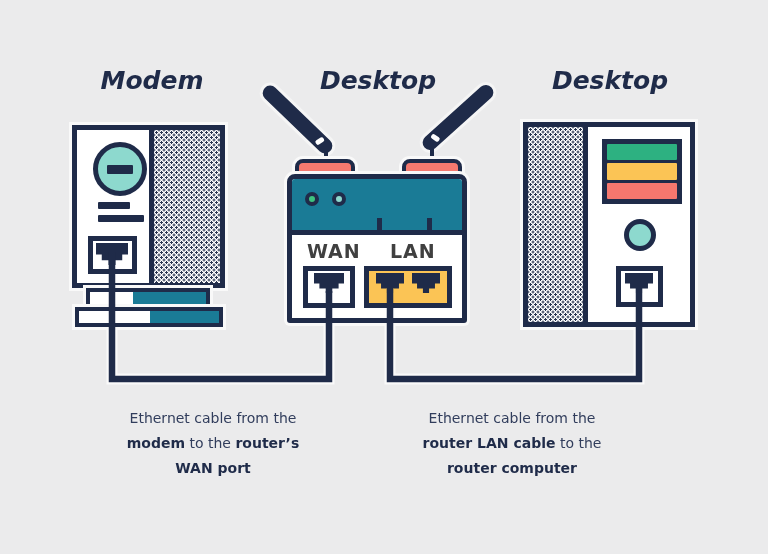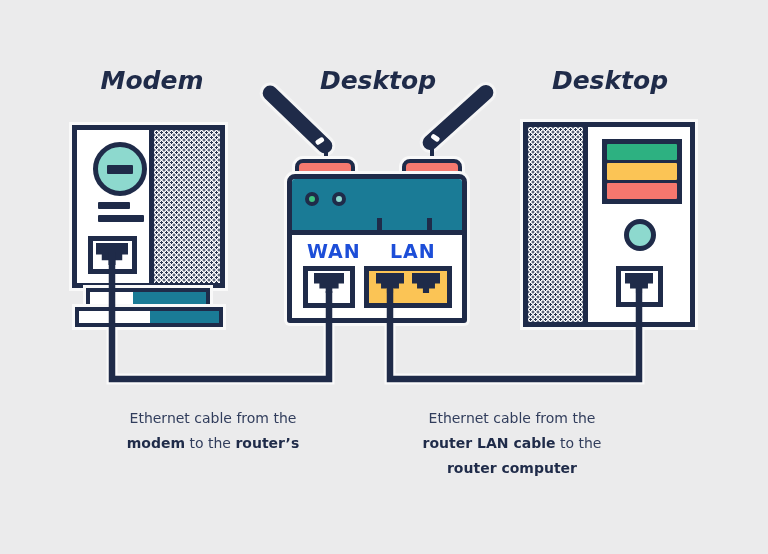--- a/index.html
+++ b/index.html
@@ -93,21 +93,21 @@
     position: absolute; left: 0; top: 0; width: 170px; height: 56px;
     background: #1a7b96; border-bottom: 5px solid #1f2b49; border-radius: 3px 3px 0 0;
   }
   .led { position: absolute; top: 13px; width: 14px; height: 14px; border: 4px solid #1f2b49; border-radius: 50%; }
   .led-green { left: 13px; background: #3ec47f; }
   .led-teal  { left: 40px; background: #8dd9ce; }
   .tick { position: absolute; width: 5px; height: 12px; background: #1f2b49; bottom: 0; }
   .tick1 { left: 85px; }
   .tick2 { left: 135px; }
   .port-label {
-    position: absolute; top: 61px; font-size: 19px; font-weight: bold; color: #1d4ed8; letter-spacing: 1px;
+    position: absolute; top: 61px; font-size: 19px; font-weight: bold; color: #404040; letter-spacing: 1px;
   }
   .wan-label { left: 15px; }
   .lan-label { left: 98px; }
   .wan-port { left: 11px; top: 87px; width: 52px; height: 42px; }
   .wan-port .jack { left: 6px; top: 2px; width: 30px; height: 20px; }
   .lan-box {
     position: absolute; left: 72px; top: 87px; width: 88px; height: 42px;
     background: #fbc455; border: 5px solid #1f2b49;
   }
   .lan-box .jack1 { left: 7px;  top: 2px; width: 28px; height: 20px; }
@@ -223,20 +223,21 @@
   <svg class="cables" viewBox="0 0 768 554" aria-hidden="true">
     <path class="cable-under" d="M112 328 L112 379 L329 379 L329 325"></path>
     <path class="cable-under" d="M390 325 L390 379 L639 379 L639 329"></path>
     <path class="cable" d="M112 252 L112 379 L329 379 L329 291"></path>
     <path class="cable" d="M390 289 L390 379 L639 379 L639 287"></path>
   </svg>
 
   <div class="caption cap-left">
     <span>Ethernet cable from the</span><br>
     <b>modem</b><span> to the </span><b>router’s</b><br>
+    <b>WAN port</b>
   </div>
   <div class="caption cap-right">
     <span>Ethernet cable from the</span><br>
     <b>router LAN cable</b><span> to the</span><br>
     <b>router computer</b>
   </div>
 
 </div>
 
 </body></html>

